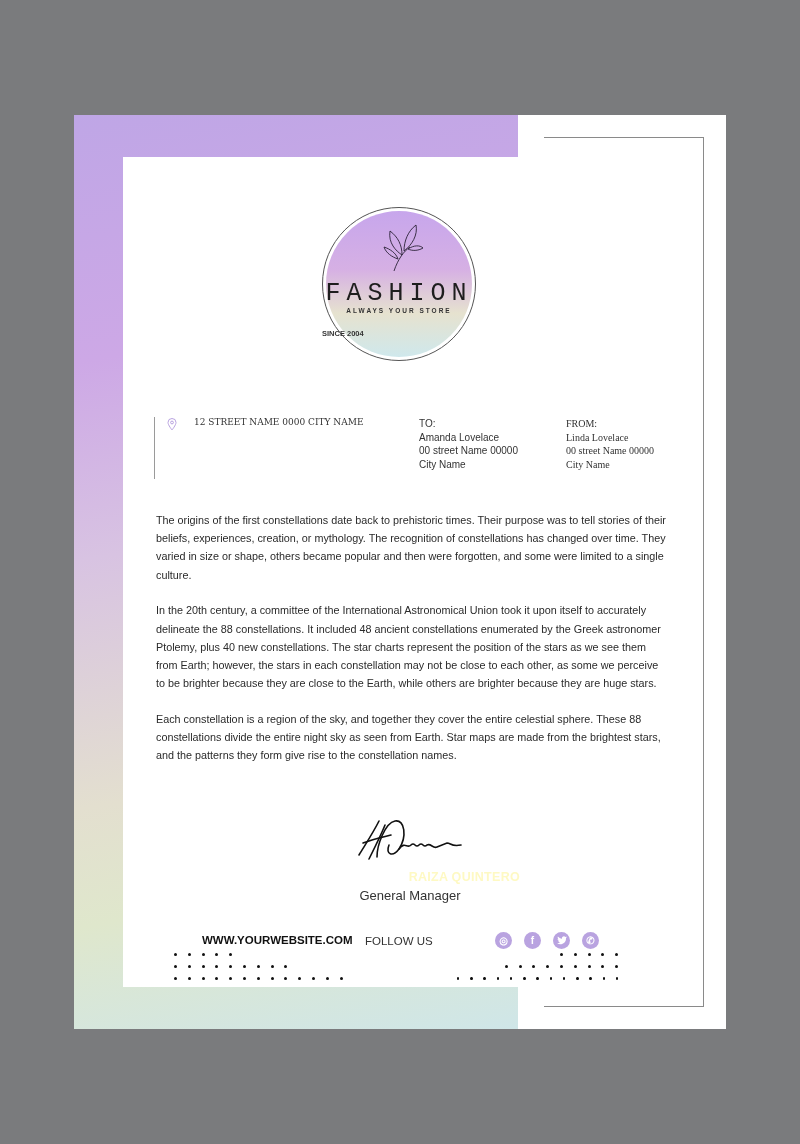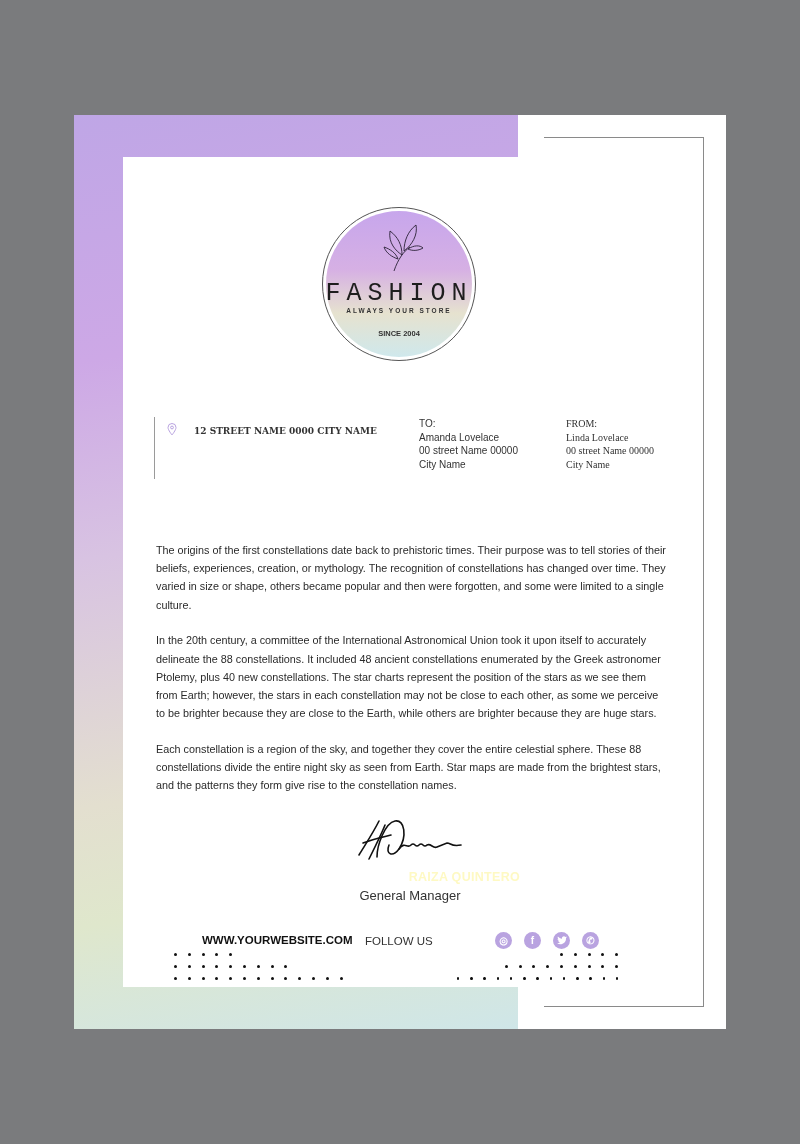--- a/index.html
+++ b/index.html
@@ -18,34 +18,34 @@
     
     .logo { position: absolute; left: 322px; top: 207px; width: 154px; height: 154px; }
     .logo-ring { position: absolute; inset: 0; border-radius: 50%; border: 1.2px solid #555; }
     .logo-disc { position: absolute; left: 4px; top: 4px; right: 4px; bottom: 4px; border-radius: 50%;
       background: linear-gradient(180deg, #c7a6ec 0%, #d6b0e4 40%, #e6e2cf 70%, #cfe8ec 100%); }
     .logo-leaf { position: absolute; left: 58px; top: 14px; width: 44px; height: 52px; }
     .logo-title { position: absolute; left: -12px; width: 178px; top: 72px; text-align: center;
       font-family: Liberation Mono, monospace; font-size: 25px; letter-spacing: 6px; color: #1e1e1e; background: transparent; }
     .logo-tag { position: absolute; left: 0; width: 154px; top: 100px; text-align: center;
       font-size: 6.5px; letter-spacing: 2px; font-weight: bold; color: #333; }
-    .logo-since { position: absolute; left: 0; width: 154px; top: 122px; text-align: center;
+    .logo-since { position: absolute; left: 0; width: 154px; top: 122px; text-align: left;
       font-size: 7.5px; font-weight: bold; color: #333; }
 
     
     .contact { position: absolute; left: 154px; top: 417px; height: 62px; border-left: 1.5px solid #9a9a9a; padding-left: 10px; }
-    .contact-row { display: flex; align-items: flex-end; height: 19px; font-weight: bold; }
+    .contact-row { display: flex; align-items: flex-start; height: 19px; }
     .contact-icon { width: 14px; height: 14px; margin-right: 15px; color: #b9a3e0; display: inline-flex; align-items: center; justify-content: center; }
     .contact-text { font-family: "DejaVu Serif", serif; font-size: 9px; color: #333; }
 
     .addr { position: absolute; top: 417px; font-size: 10px; line-height: 13.5px; color: #333; }
     .addr.to { left: 419px; }
     .addr.from { left: 566px; font-family: Liberation Serif, serif; }
 
-    .body-text { position: absolute; left: 156px; top: 541px; width: 510px; font-size: 10.8px; line-height: 18.2px; color: #2a2a2a; }
+    .body-text { position: absolute; left: 156px; top: 511px; width: 510px; font-size: 10.8px; line-height: 18.2px; color: #2a2a2a; }
     .body-text p { margin-bottom: 17.5px; }
 
     .signature { position: absolute; left: 355px; top: 815px; width: 110px; height: 50px; }
     .sig-name { position: absolute; left: 300px; width: 220px; top: 870px; text-align: right; font-weight: bold; font-size: 12.5px; letter-spacing: 0.3px; color: #fef9c3; }
     .sig-role { position: absolute; left: 300px; width: 220px; top: 888px; text-align: center; font-size: 13px; color: #333; }
 
     .website { position: absolute; left: 202px; top: 934px; font-weight: bold; font-size: 11.5px; color: #111; }
     .follow { position: absolute; left: 365px; top: 935px; font-size: 11.5px; color: #333; text-align: right; }
     .socials { position: absolute; left: 495px; top: 932px; display: flex; gap: 12px; }
     .social { width: 17px; height: 17px; border-radius: 50%; background: #b9a3e0; color: #fff; font-size: 10px; font-weight: bold;

